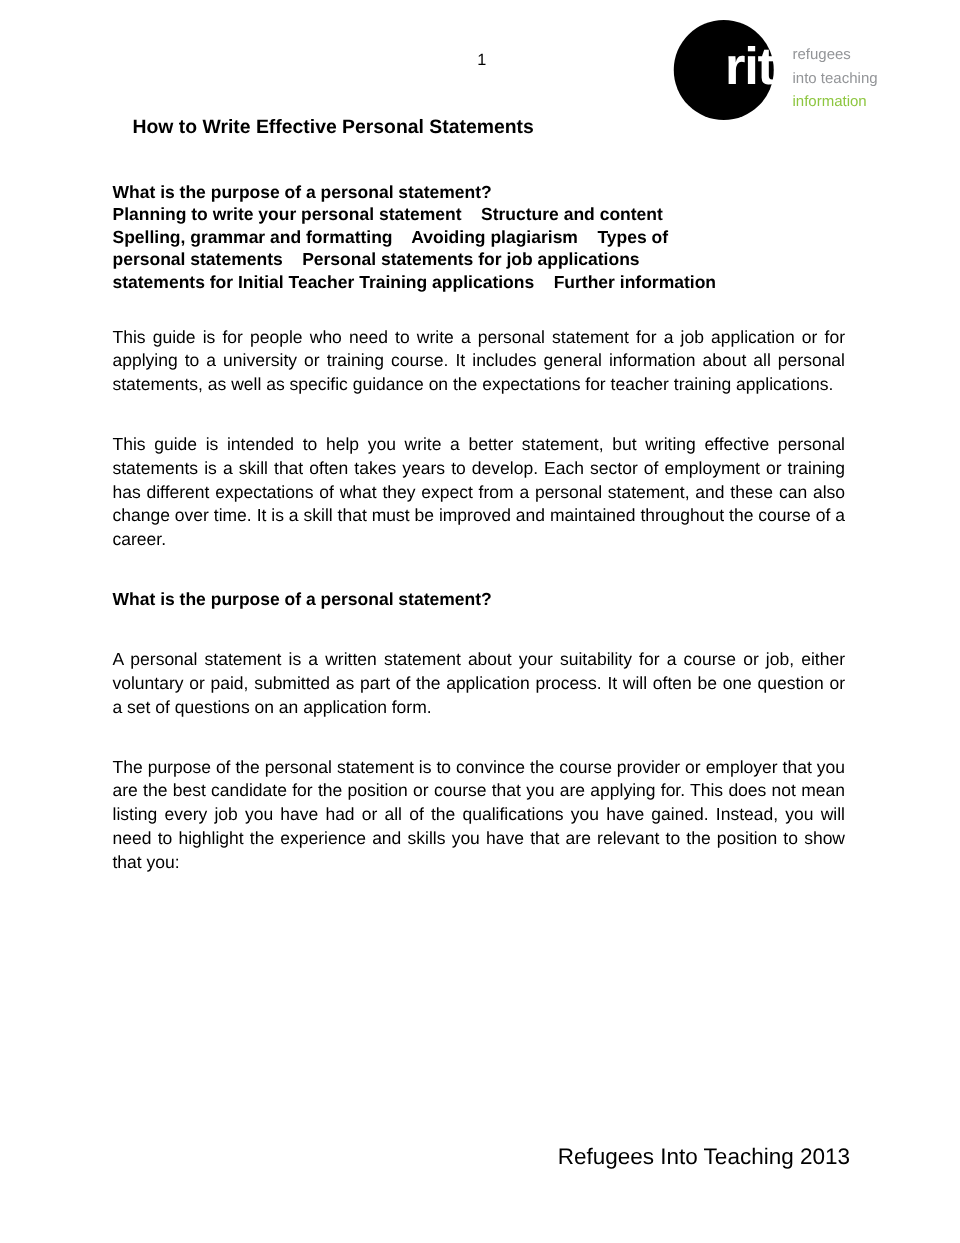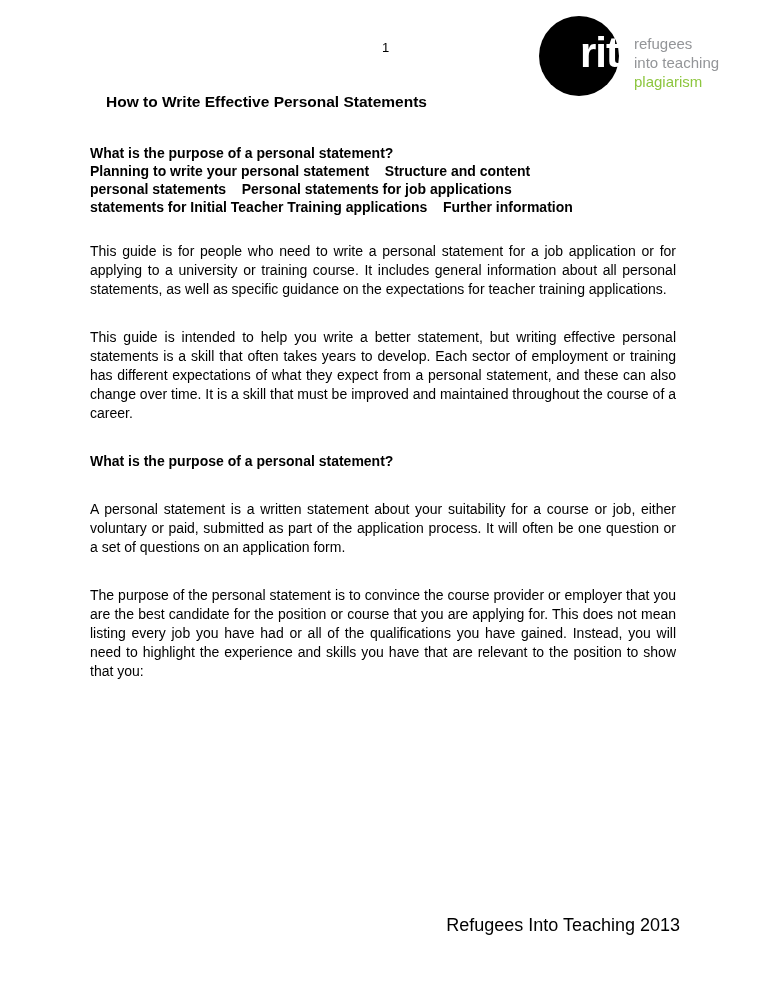--- a/index.html
+++ b/index.html
@@ -45,21 +45,21 @@
     color: #ffffff;
     font-size: 42px;
     font-weight: bold;
     letter-spacing: -1px;
     line-height: 1;
     padding-bottom: 6px;
   }
   .logo-tagline {
     margin-left: 15px;
     padding-top: 18px;
-    font-size: 15px;
+    font-size: 12px;
     line-height: 19px;
     color: #939598;
     white-space: nowrap;
   }
   .logo-tagline .green {
     color: #8dc63f;
   }
   .content {
     position: absolute;
     left: 90px;
@@ -107,31 +107,32 @@
 
   <div class="page-number">1</div>
 
   <div class="logo">
     <div class="logo-circle">
       <span class="logo-abbr">rit</span>
     </div>
     <div class="logo-tagline">
       <div>refugees</div>
       <div>into teaching</div>
-      <div class="green">plagiarism</div>
+      <div class="green">information</div>
     </div>
   </div>
 
   <div class="content">
 
     <h1 class="doc-title">How to Write Effective Personal Statements</h1>
 
     <div class="toc">
       <div class="toc-line">What is the purpose of a personal statement?</div>
       <div class="toc-line">Planning to write your personal statement    Structure and content</div>
+      <div class="toc-line">Spelling, grammar and formatting    Avoiding plagiarism    Types of</div>
       <div class="toc-line">personal statements    Personal statements for job applications</div>
       <div class="toc-line">statements for Initial Teacher Training applications    Further information</div>
     </div>
 
     <p class="para">This guide is for people who need to write a personal statement for a job application or for applying to a university or training course. It includes general information about all personal statements, as well as specific guidance on the expectations for teacher training applications.</p>
     <p class="para">This guide is intended to help you write a better statement, but writing effective personal statements is a skill that often takes years to develop. Each sector of employment or training has different expectations of what they expect from a personal statement, and these can also change over time. It is a skill that must be improved and maintained throughout the course of a career.</p>
 
     <h2 class="section-heading">What is the purpose of a personal statement?</h2>
 
     <p class="para">A personal statement is a written statement about your suitability for a course or job, either voluntary or paid, submitted as part of the application process. It will often be one question or a set of questions on an application form.</p>

